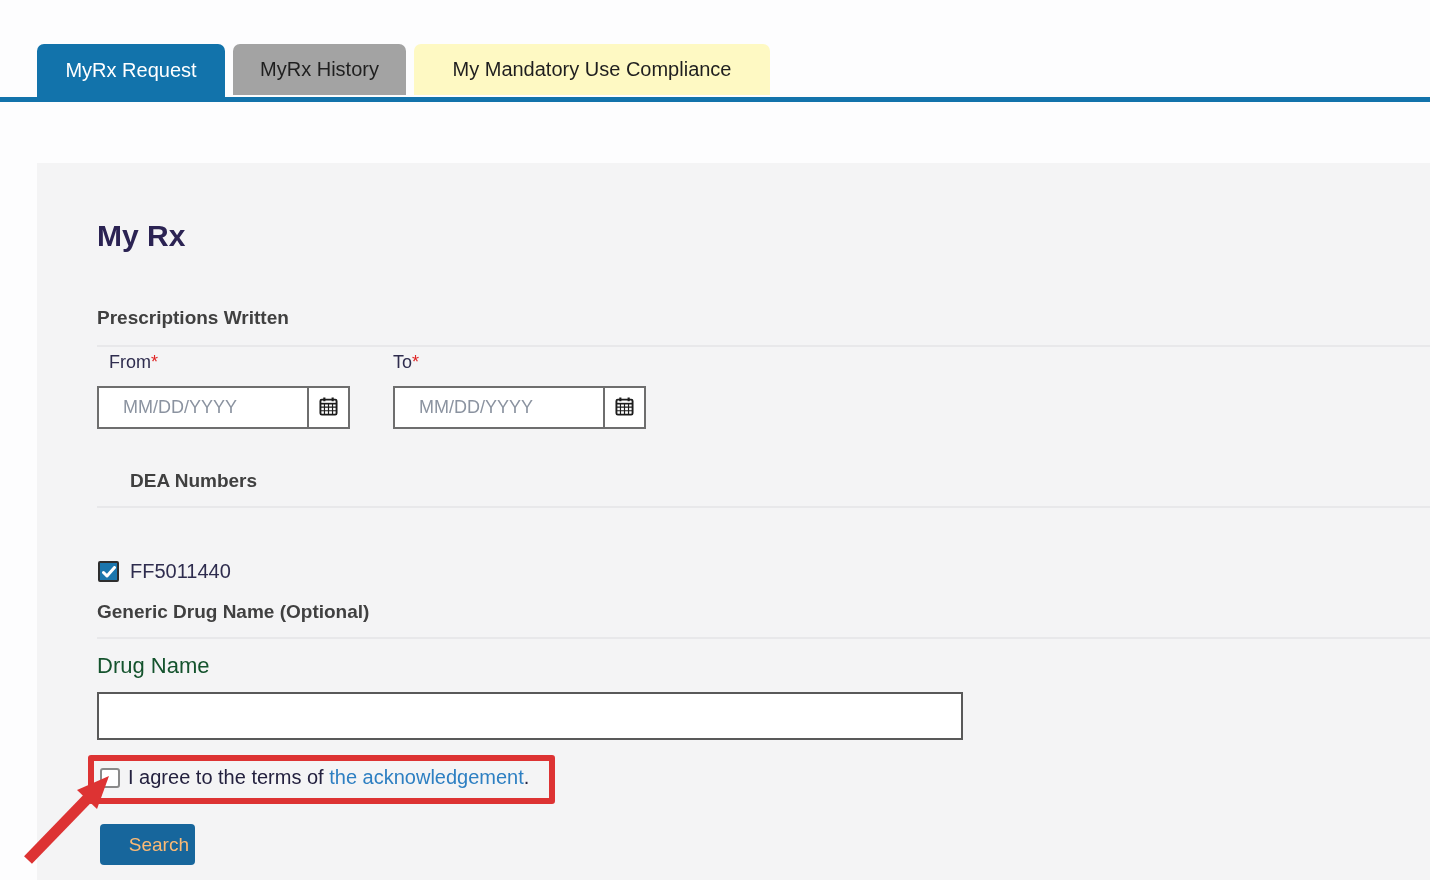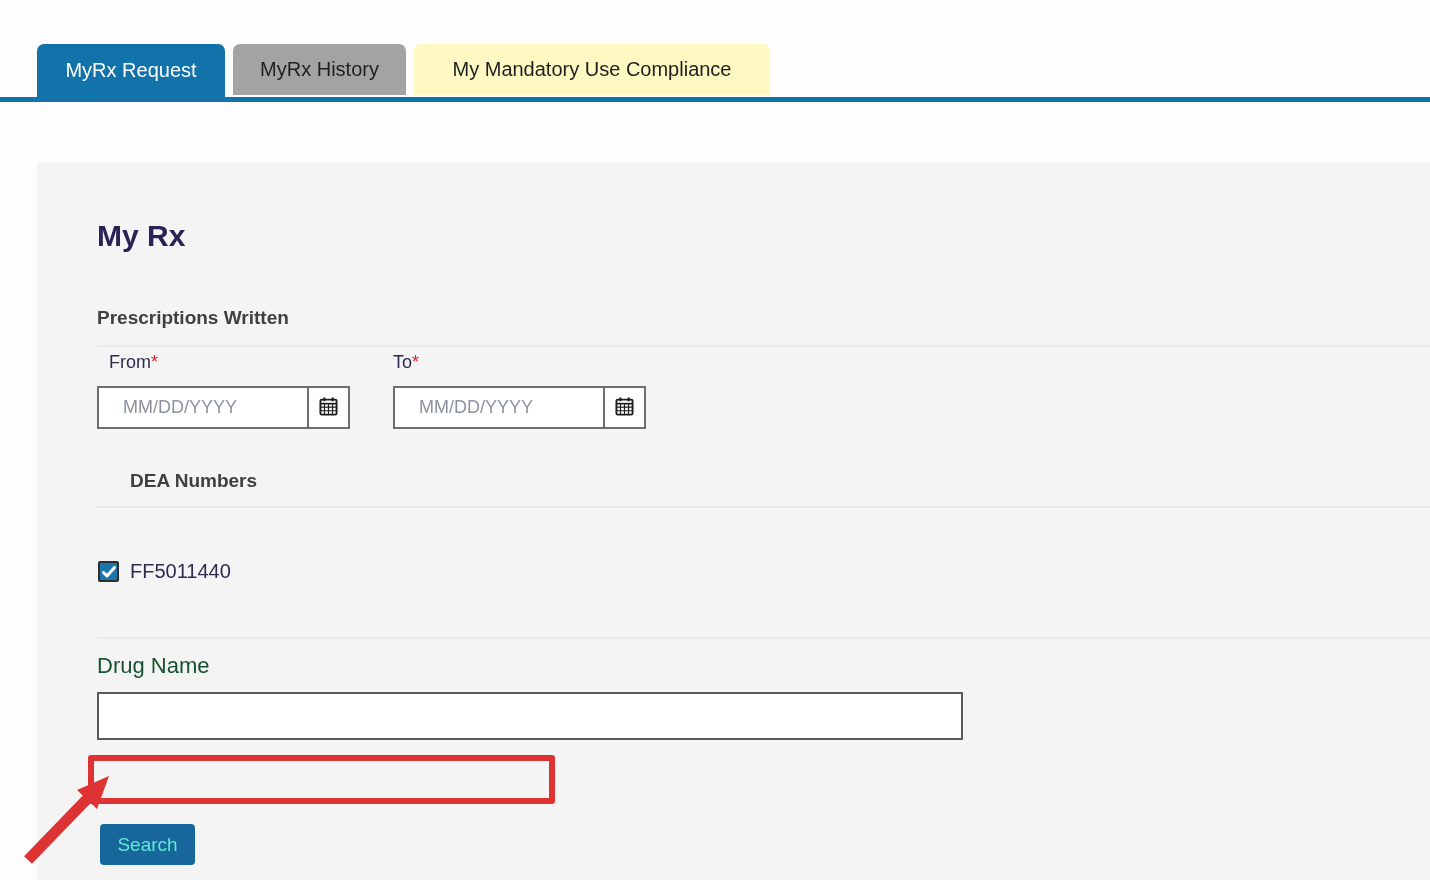--- a/index.html
+++ b/index.html
@@ -82,22 +82,22 @@
 
   
   .agree-row{
     position:absolute;left:63px;top:603px;display:flex;align-items:center;gap:8px;
     font-size:20px;color:#24213f;
   }
   .agree-link{color:#2d7fc2;text-decoration:none;cursor:pointer;}
 
   .search-btn{
     position:absolute;left:63px;top:661px;width:95px;height:41px;
-    background:#17669c;color:#5eead4;border:none;border-radius:4px;
-    font-family:"Liberation Sans", sans-serif;font-size:19px;cursor:pointer;
+    background:#17669c;color:#fdba74;border:none;border-radius:4px;
+    font-family:"Liberation Sans", sans-serif;font-size:19px;cursor:pointer;text-align:right;
   }
 
   
   .annot-rect{
     position:absolute;left:51px;top:592px;width:467px;height:49px;
     border:6px solid #dd3333;border-radius:3px;pointer-events:none;
   }
   .annot-arrow{
     position:absolute;left:0;top:740px;width:170px;height:140px;pointer-events:none;
   }
@@ -161,25 +161,30 @@
     <span class="checkbox checkbox-checked">
       <span>
         <svg width="14" height="12" viewBox="0 0 14 12">
           <path d="M1.5 6.5l3.5 3.5L12.5 1.5" fill="none" stroke="#ffffff" stroke-width="3" stroke-linecap="round" stroke-linejoin="round"></path>
         </svg>
       </span>
     </span>
     <span>FF5011440</span>
   </div>
 
+  <div class="section-header" style="top:438px;">Generic Drug Name (Optional)</div>
   <div class="divider" style="top:474px;"></div>
 
   <div class="drug-label">Drug Name</div>
   <input class="drug-input" type="text" value="" style="">
 
+  <div class="agree-row">
+    <span class="checkbox checkbox-empty"></span>
+    <span><span>I agree to the terms of </span><a class="agree-link">the acknowledgement</a><span>.</span></span>
+  </div>
 
   <button class="search-btn">Search</button>
 
   <div class="annot-rect"></div>
 </div>
 
 <svg class="annot-arrow" viewBox="0 0 170 140">
   <line x1="28" y1="120" x2="88" y2="58" stroke="#dd3333" stroke-width="11"></line>
   <polygon points="109,36 97,69 77,50" fill="#dd3333"></polygon>
 </svg>

